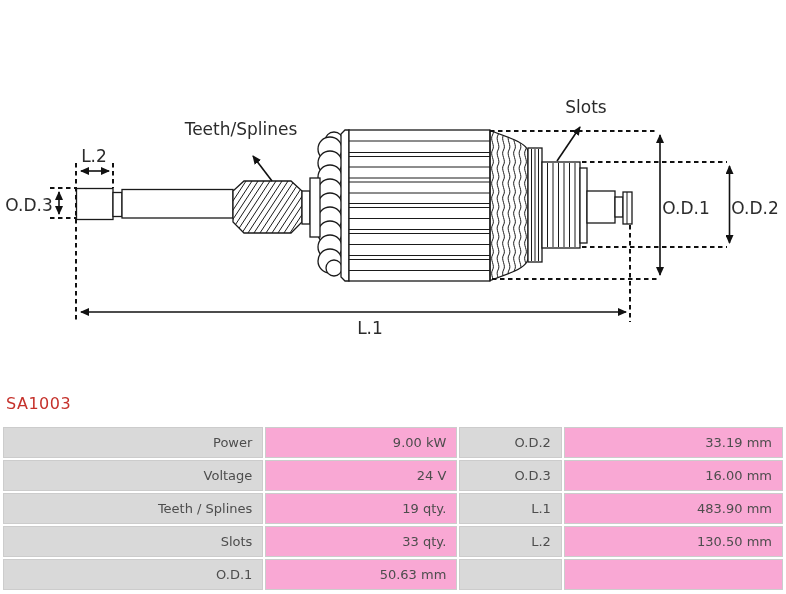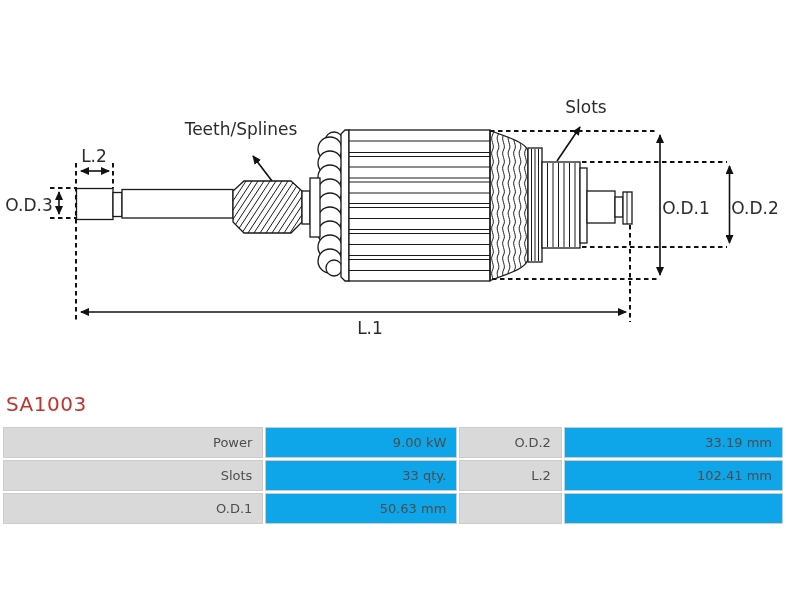--- a/index.html
+++ b/index.html
@@ -1,25 +1,25 @@
 <!DOCTYPE html>
 <html><head>
 <meta charset="utf-8">
 <style>
   html,body{margin:0;padding:0;background:#ffffff;}
   .page{position:relative;width:786px;height:594px;background:#ffffff;overflow:hidden;
         font-family:"DejaVu Sans","Liberation Sans",sans-serif;}
   .diagram-wrap{position:absolute;left:0;top:0;width:786px;height:380px;}
-  .part-number{position:absolute;left:6px;top:392px;font-size:20px;line-height:24px;
+  .part-number{position:absolute;left:6px;top:392px;font-size:16px;line-height:24px;
                color:#c5312b;letter-spacing:0.5px;}
   .spec-table{position:absolute;left:1px;top:425px;width:784px;border-collapse:separate;
               border-spacing:2px;table-layout:fixed;}
   .spec-table td{height:29px;border:1px solid #cccccc;font-size:13px;color:#4d4d4d;
                  text-align:right;padding:0 10px 0 4px;vertical-align:middle;overflow:hidden;
-                 white-space:nowrap;background:#0ea5e9;}
+                 white-space:nowrap;background:#f9a8d4;}
   .spec-table td.lbl{background:#d9d9d9;}
   svg text{font-family:"DejaVu Sans","Liberation Sans",sans-serif;font-size:17px;fill:#2b2b2b;}
   .outline{fill:#ffffff;stroke:#1a1a1a;stroke-width:1.3;}
   .inner{fill:none;stroke:#1a1a1a;stroke-width:1;}
   .dim{fill:none;stroke:#111111;stroke-width:1.6;}
   .dash{fill:none;stroke:#111111;stroke-width:2;stroke-dasharray:4.5 3.5;}
 </style>
 </head>
 <body>
 
@@ -184,24 +184,36 @@
         <col style="width:218px">
       </colgroup>
     <tbody>
       <tr>
         <td class="lbl">Power</td>
         <td>9.00 kW</td>
         <td class="lbl">O.D.2</td>
         <td>33.19 mm</td>
       </tr>
       <tr>
+        <td class="lbl">Voltage</td>
+        <td>24 V</td>
+        <td class="lbl">O.D.3</td>
+        <td>16.00 mm</td>
+      </tr>
+      <tr>
+        <td class="lbl">Teeth / Splines</td>
+        <td>19 qty.</td>
+        <td class="lbl">L.1</td>
+        <td>483.90 mm</td>
+      </tr>
+      <tr>
         <td class="lbl">Slots</td>
         <td>33 qty.</td>
         <td class="lbl">L.2</td>
-        <td>102.41 mm</td>
+        <td>130.50 mm</td>
       </tr>
       <tr>
         <td class="lbl">O.D.1</td>
         <td>50.63 mm</td>
         <td class="lbl"></td>
         <td></td>
       </tr>
     </tbody>
   </table>
 

